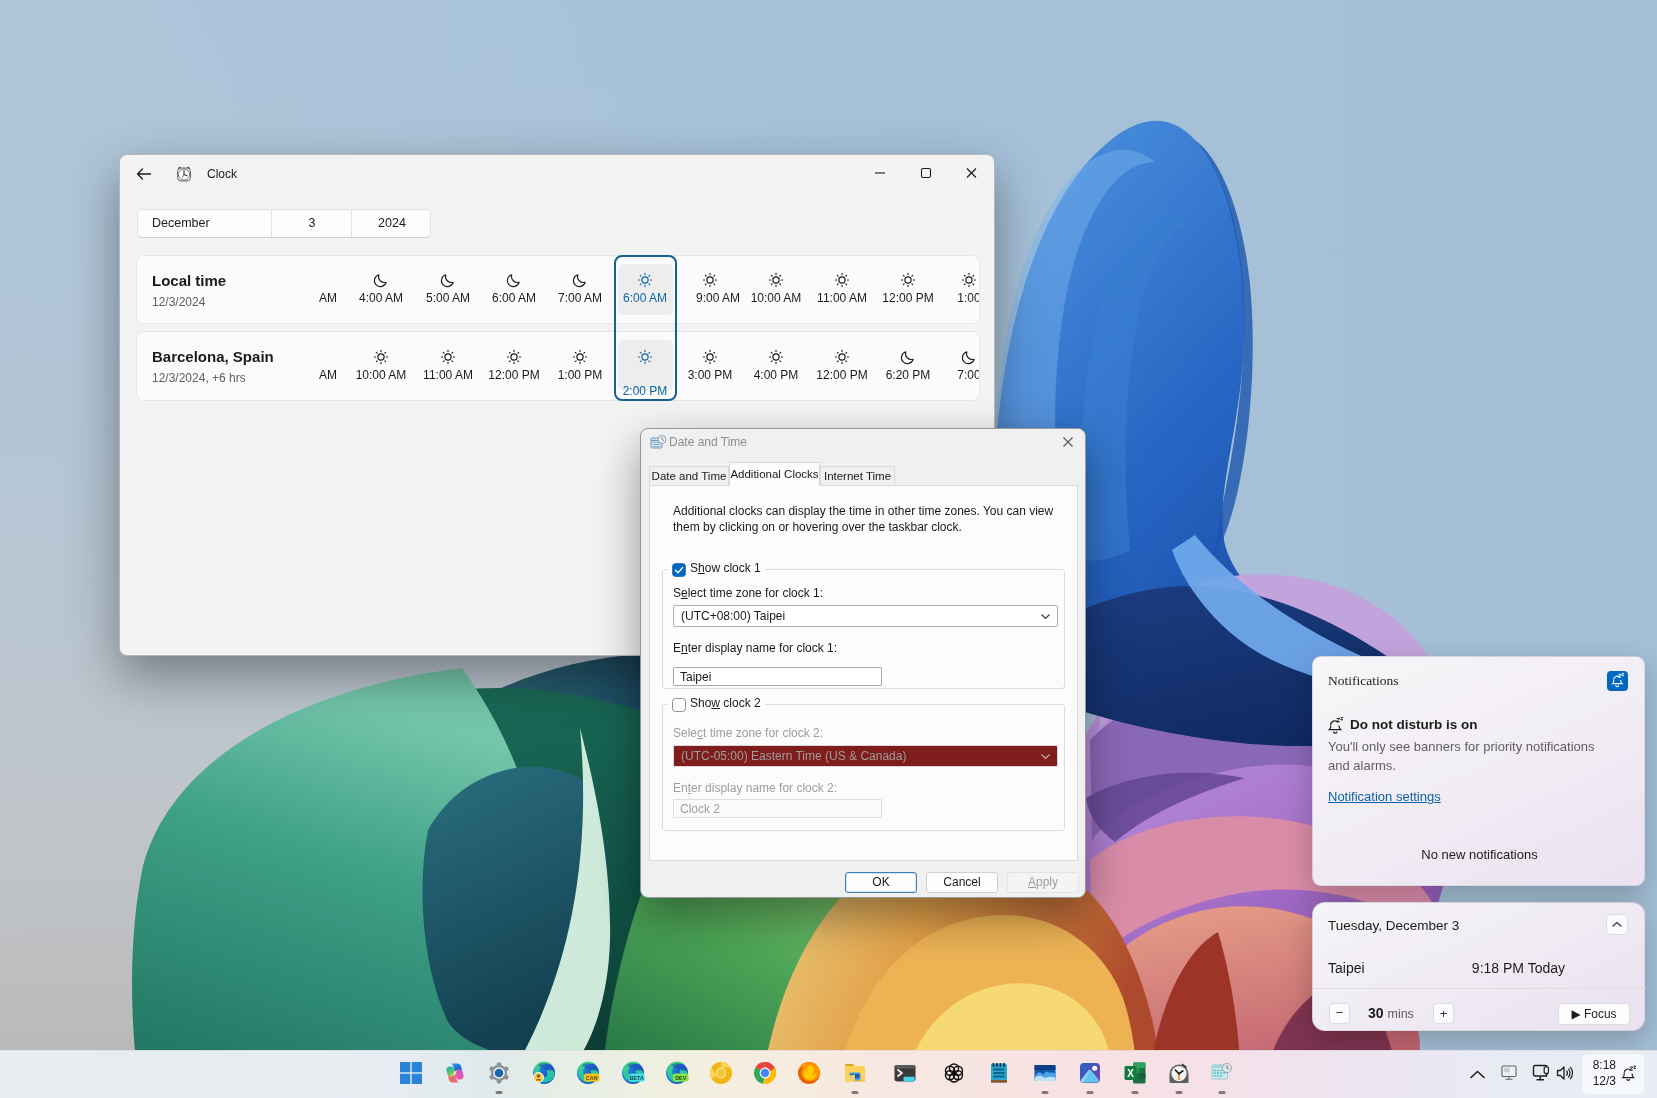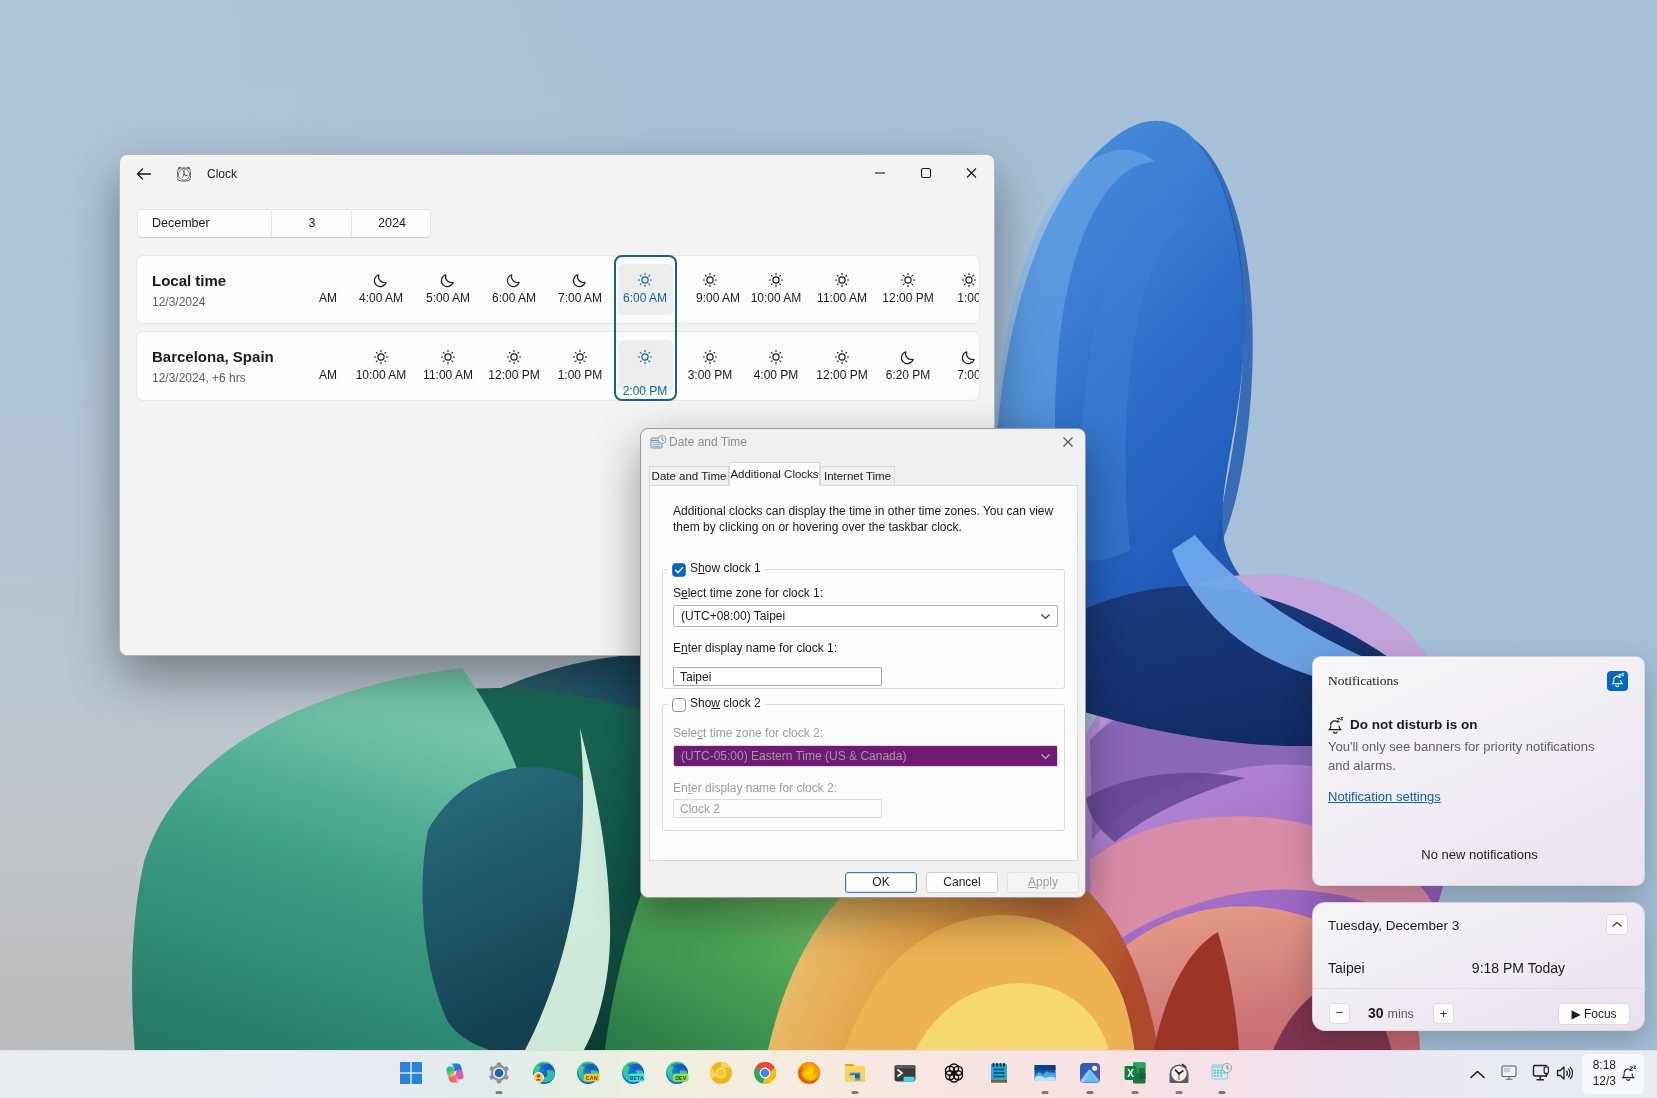--- a/index.html
+++ b/index.html
@@ -676,21 +676,21 @@
   <div style="position:absolute;left:32px;top:238px;width:209px;height:19px;background:#ffffff;border:1px solid #a9a9a9;border-radius:1px;">
     <div style="position:absolute;left:6px;top:2px;">Taipei</div>
   </div>
 
   <div style="position:absolute;left:21px;top:275px;width:403px;height:127px;border:1px solid #dcdcdc;border-radius:3px;"></div>
   <div style="position:absolute;left:27px;top:267px;background:#fcfcfc;padding:0 4px 0 22px;white-space:nowrap;">Sho<u>w</u> clock 2</div>
   <svg class="abs" style="left:31px;top:269px;" width="14" height="14" viewBox="0 0 14 14">
       <rect x=".5" y=".5" width="13" height="13" rx="3" fill="#fdfdfd" stroke="#8f8f8f" stroke-width="1"></rect>
     </svg>
   <div style="position:absolute;left:32px;top:297px;color:#9d9d9d;">Sele<u>c</u>t time zone for clock 2:</div>
-  <div style="position:absolute;left:32px;top:316px;width:385px;height:22px;background:#701a75;border:1px solid #d9d9d9;border-radius:2px;">
+  <div style="position:absolute;left:32px;top:316px;width:385px;height:22px;background:#7f1d1d;border:1px solid #d9d9d9;border-radius:2px;">
     <div style="position:absolute;left:7px;top:3px;color:#9d9d9d;">(UTC-05:00) Eastern Time (US &amp; Canada)</div>
     <svg class="abs" style="left:366px;top:7px;" width="11" height="8" viewBox="0 0 11 8">
         <path d="M1.5 1.5 L5.5 5.5 L9.5 1.5" stroke="#b4b4b4" stroke-width="1.2" fill="none"></path>
       </svg>
   </div>
   <div style="position:absolute;left:32px;top:352px;color:#9d9d9d;">En<u>t</u>er display name for clock 2:</div>
   <div style="position:absolute;left:32px;top:370px;width:209px;height:19px;background:#fbfbfb;border:1px solid #dedede;border-radius:1px;">
     <div style="position:absolute;left:6px;top:2px;color:#9d9d9d;">Clock 2</div>
   </div>
 

